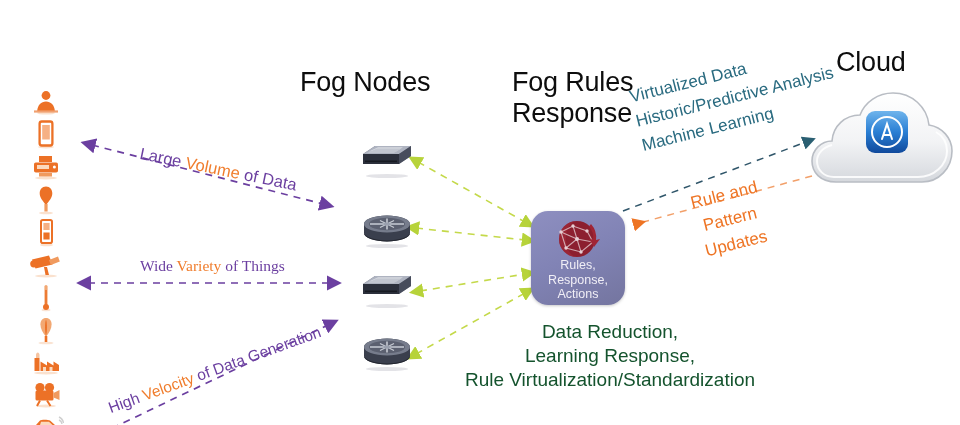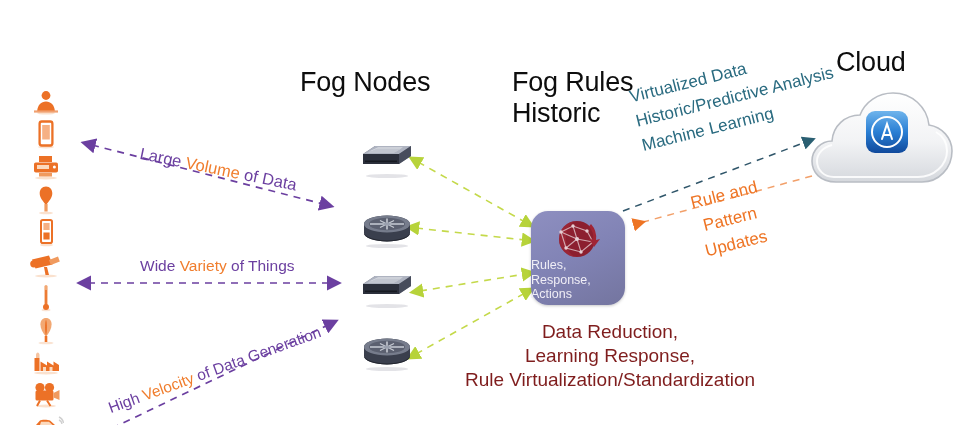--- a/index.html
+++ b/index.html
@@ -8,33 +8,33 @@
   #stage{position:relative;width:959px;height:425px;background:#fff;margin-top:28px;}
   svg.layer{position:absolute;left:0;top:0;width:960px;height:425px;overflow:visible;}
   .hdr{position:absolute;color:#0d0d0d;font-size:27px;line-height:31px;font-weight:400;
        letter-spacing:-0.2px;}
   #hdr-fog-nodes{left:300px;top:39px;width:190px;text-align:left;}
   #hdr-fog-data{left:512px;top:39px;width:170px;text-align:left;}
   #hdr-cloud{left:836px;top:19px;width:140px;text-align:left;}
   .hub{position:absolute;left:531px;top:183px;width:94px;height:94px;border-radius:17px;
        background:linear-gradient(155deg,#8e8fc0 0%,#8183b5 48%,#74759f 100%);
        box-shadow:0 1px 3px rgba(0,0,0,.22);}
-  .hub-label{position:absolute;left:0;right:0;top:47px;color:#f0eef6;
+  .hub-label{position:absolute;left:0;right:0;top:47px;text-align:center;color:#f0eef6;
              font-size:12.5px;line-height:14.5px;}
   .hub-glyph{position:absolute;left:50%;top:7px;transform:translateX(-50%);}
   .caption{position:absolute;left:400px;top:292px;width:420px;text-align:center;
-           color:#7f1d1d;font-size:19px;line-height:24px;}
+           color:#14532d;font-size:19px;line-height:24px;}
   .ann{position:absolute;white-space:nowrap;}
   .ann .p{color:#6b3fa0;}
   .ann .o{color:#f07d2d;}
   .teal{color:#2a6b80;}
   .orng{color:#ee7424;}
   #ann-volume{left:142px;top:116px;font-size:16.5px;transform:rotate(11.5deg);
               transform-origin:left top;}
-  #ann-variety{left:140px;top:229px;font-size:15.5px;}
+  #ann-variety{left:140px;top:229px;font-size:15.5px;font-family:Liberation Serif, serif;}
   #ann-velocity{left:106px;top:372px;font-size:15.5px;transform:rotate(-20deg);
                 transform-origin:left top;}
   #ann-cloudup{left:627px;top:57px;font-size:17px;line-height:25px;
                transform:rotate(-14deg);transform-origin:left top;text-align:left;}
   #ann-rule{left:688px;top:163px;font-size:17px;line-height:25px;
             transform:rotate(-14deg);transform-origin:left top;text-align:center;}
   .icon-col{position:absolute;left:20px;top:58px;width:52px;}
   .icon-col .ic{height:32.5px;display:flex;align-items:center;justify-content:center;}
   .node{position:absolute;width:58px;height:40px;}
   .cloud-wrap{position:absolute;left:808px;top:62px;width:150px;height:102px;}
@@ -82,21 +82,21 @@
 
     <line x1="623" y1="183" x2="806" y2="114" stroke="#30566a" stroke-width="1.5" stroke-dasharray="7 6" marker-end="url(#mk-teal-r)"></line>
 
     <line x1="812" y1="148" x2="636" y2="196" stroke="#f2a06a" stroke-width="1.5" stroke-dasharray="7 6" marker-end="url(#mk-orange-l)"></line>
   </svg>
 
   <div class="hdr" id="hdr-fog-nodes">Fog Nodes</div>
 
   <div class="hdr" id="hdr-fog-data">
     <div>Fog Rules</div>
-    <div>Historic</div>
+    <div>Response</div>
   </div>
 
   <div class="hdr" id="hdr-cloud">Cloud</div>
 
   <div class="icon-col">
 
     <div class="ic">
       <svg width="26" height="27" viewBox="0 0 26 27">
         <ellipse cx="13" cy="24" rx="9" ry="1.6" fill="#f5c8a6" opacity=".55"></ellipse>
         <circle cx="13" cy="6.5" r="4.4" fill="#ec7126"></circle>

